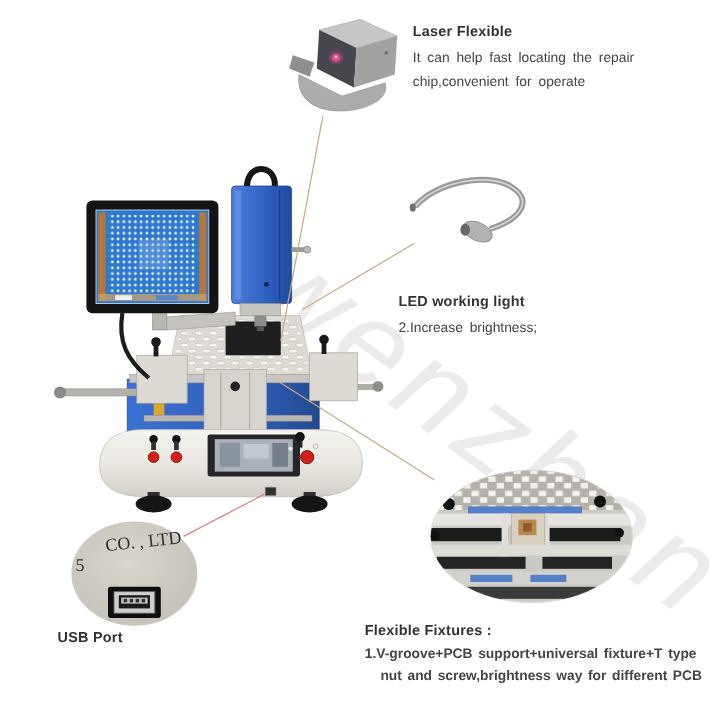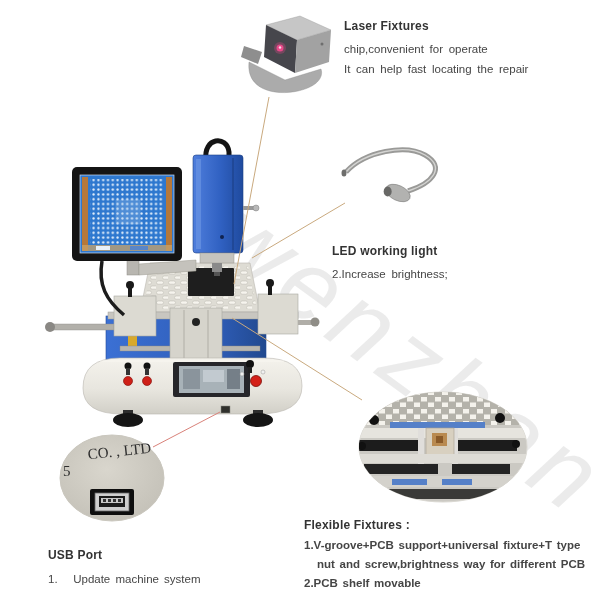--- a/index.html
+++ b/index.html
@@ -8,21 +8,21 @@
     font-family:"Liberation Sans",sans-serif;color:#3a3a3a;
   }
   .canvas svg{position:absolute;left:0;top:0;}
   .callout{position:absolute;}
   .c-title{font-size:12px;font-weight:bold;color:#333;letter-spacing:.2px;margin-bottom:6px;}
   .c-line{font-size:11.5px;color:#454545;line-height:20px;word-spacing:2.5px;}
   .c-line.indent{margin-left:13px;}
   .callout-laser{left:344px;top:19px;width:250px;}
   .callout-led{left:332px;top:244px;width:262px;}
   .callout-led .c-line{line-height:20px;}
-  .callout-usb{left:48px;top:548px;width:220px;}
+  .callout-usb{left:48px;top:524px;width:220px;}
   .callout-usb .c-line{line-height:22px;word-spacing:2px;}
   .callout-fixtures{left:304px;top:518px;width:290px;}
   .callout-fixtures .c-line{line-height:19px;word-spacing:1.5px;font-weight:bold;}
   .callout-fixtures .c-title{margin-bottom:4px;}
 </style>
 </head>
 <body>
 
 <div class="canvas">
 
@@ -218,35 +218,33 @@
     </g>
   </g>
 
   <line x1="269" y1="97" x2="234" y2="284" stroke="#c9a97e" stroke-width="1"></line>
   <line x1="252" y1="258" x2="345" y2="203" stroke="#c9a97e" stroke-width="1"></line>
   <line x1="232" y1="318" x2="362" y2="400" stroke="#c9a97e" stroke-width="1"></line>
   <line x1="220" y1="412" x2="153" y2="447" stroke="#d9827a" stroke-width="1"></line>
 </svg>
 
 <div class="callout callout-laser">
-  <div class="c-title">Laser Fixtures</div>
+  <div class="c-title">Laser Flexible</div>
+  <div class="c-line">It can help fast locating the repair</div>
   <div class="c-line">chip,convenient for operate</div>
-  <div class="c-line">It can help fast locating the repair</div>
 </div>
 
 <div class="callout callout-led">
   <div class="c-title">LED working light</div>
   <div class="c-line">2.Increase brightness;</div>
 </div>
 
 <div class="callout callout-usb">
   <div class="c-title">USB Port</div>
-  <div class="c-line">1.&nbsp;&nbsp;&nbsp;Update machine system</div>
 </div>
 
 <div class="callout callout-fixtures">
   <div class="c-title">Flexible Fixtures :</div>
   <div class="c-line">1.V-groove+PCB support+universal fixture+T type</div>
   <div class="c-line indent">nut and screw,brightness way for different PCB</div>
-  <div class="c-line">2.PCB shelf movable</div>
 </div>
 
 </div>
 
 </body></html>

